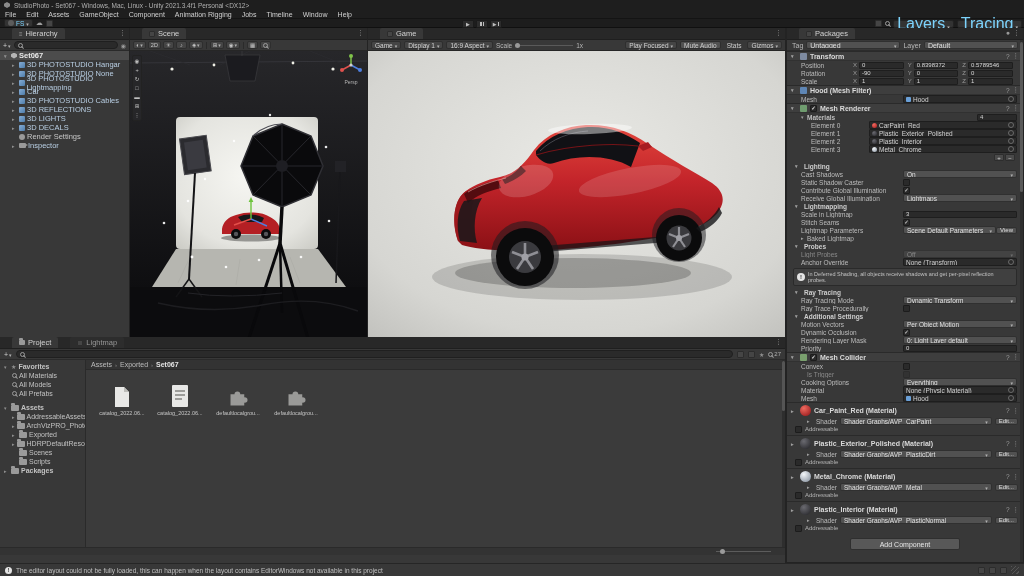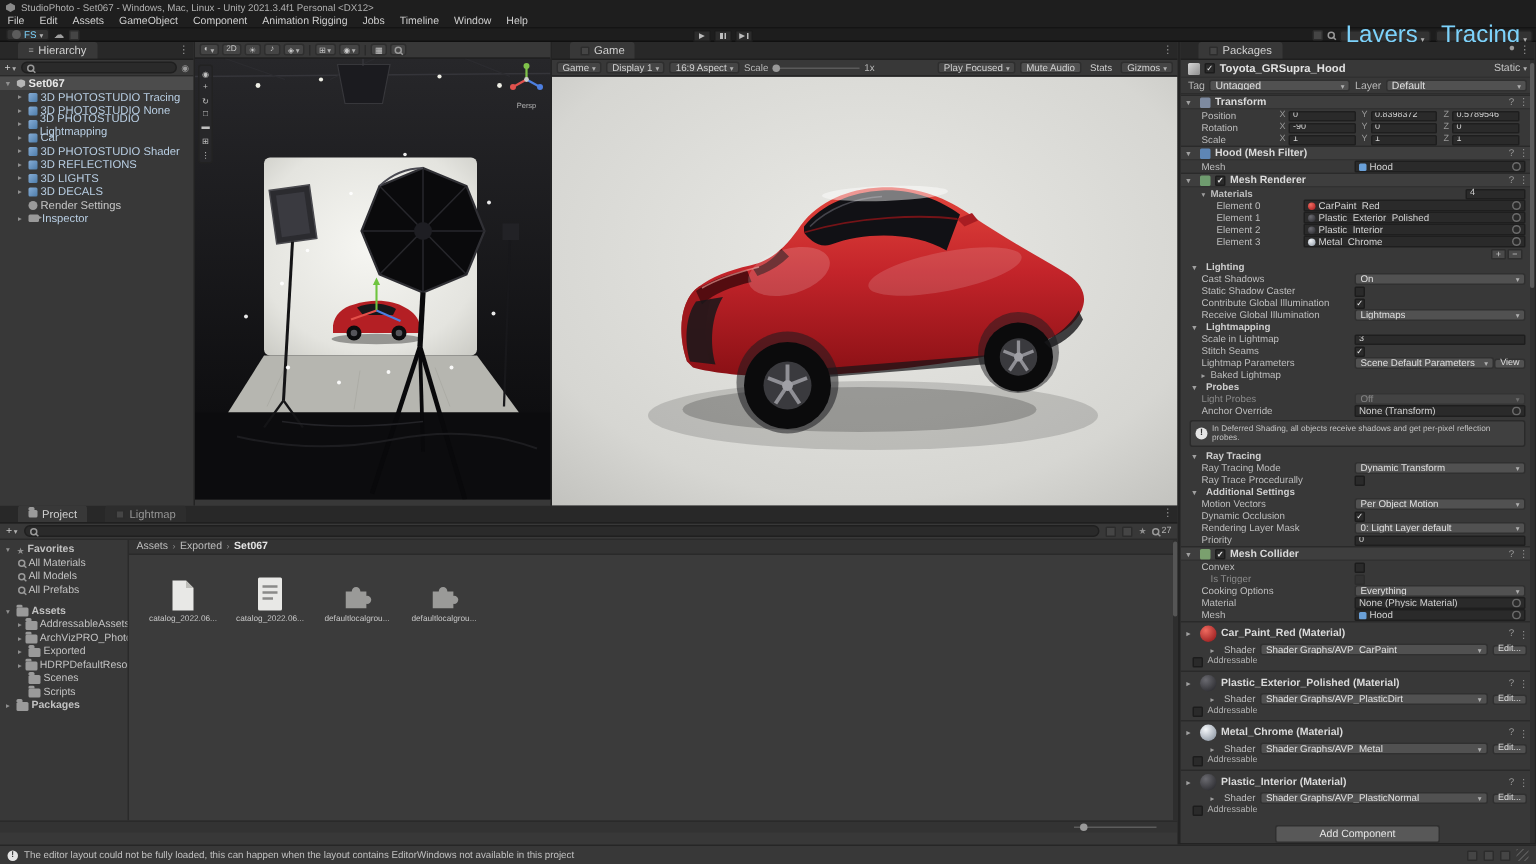--- a/index.html
+++ b/index.html
@@ -231,41 +231,41 @@
   </div>
   <div>
     <div class="hrow scenerow">
       <span class="arr open"></span>
       <span class="sceneicon"></span>
       <span>Set067</span>
     </div>
     <div class="hrow">
         <span class="arr"></span>
         <span class="cube"></span>
-        <span>3D PHOTOSTUDIO Tracing</span>
+        <span>3D PHOTOSTUDIO Hangar</span>
       </div>
     <div class="hrow">
         <span class="arr"></span>
         <span class="cube"></span>
         <span>3D PHOTOSTUDIO None</span>
       </div>
     <div class="hrow">
         <span class="arr"></span>
         <span class="cube"></span>
         <span>3D PHOTOSTUDIO Lightmapping</span>
       </div>
     <div class="hrow">
         <span class="arr"></span>
         <span class="cube"></span>
         <span>Car</span>
       </div>
     <div class="hrow">
         <span class="arr"></span>
         <span class="cube"></span>
-        <span>3D PHOTOSTUDIO Shader</span>
+        <span>3D PHOTOSTUDIO Cables</span>
       </div>
     <div class="hrow">
         <span class="arr"></span>
         <span class="cube"></span>
         <span>3D REFLECTIONS</span>
       </div>
     <div class="hrow">
         <span class="arr"></span>
         <span class="cube"></span>
         <span>3D LIGHTS</span>
@@ -282,20 +282,29 @@
       </div>
     <div class="hrow">
         <span class="arr"></span>
         <span class="camicon"></span>
         <span>Inspector</span>
       </div>
   </div>
 </div>
 
 <div id="scenepanel" class="panel">
+  <div class="tabstrip">
+    <div class="tab">
+      <span class="iconbox" style="width:6px;height:6px"></span>
+      <span>Scene</span>
+    </div>
+    <div class="striprt">
+        <span>⋮</span>
+      </div>
+  </div>
   <div class="viewtools">
     <span class="sbtn">◐<span class="caret"></span></span>
     <span class="sbtn">
         <span>2D</span>
       </span>
     <span class="sbtn">☀</span>
     <span class="sbtn">♪</span>
     <span class="sbtn">◈<span class="caret"></span></span>
     <span class="sep"></span>
     <span class="sbtn">⊞<span class="caret"></span></span>
@@ -552,29 +561,20 @@
     <div class="tab">
       <span class="iconbox" style="width:6px;height:6px"></span>
       <span>Packages</span>
     </div>
     <div class="striprt">
         <span>●</span>
         <span>⋮</span>
       </div>
   </div>
   <div class="ibody">
-    <div class="gorow">
-      <span class="goicon"></span>
-      <span class="chk checked"></span>
-      <span class="goname">Toyota_GRSupra_Hood</span>
-      <span class="staticwrap">
-          <span>Static</span>
-          <span class="caret"></span>
-        </span>
-    </div>
     <div class="taglayer">
       <span>Tag</span>
       <span class="drop tagdrop">
           <span class="ddtext">Untagged</span>
           <span class="caret"></span>
         </span>
       <span>Layer</span>
       <span class="drop tagdrop">
           <span class="ddtext">Default</span>
           <span class="caret"></span>

